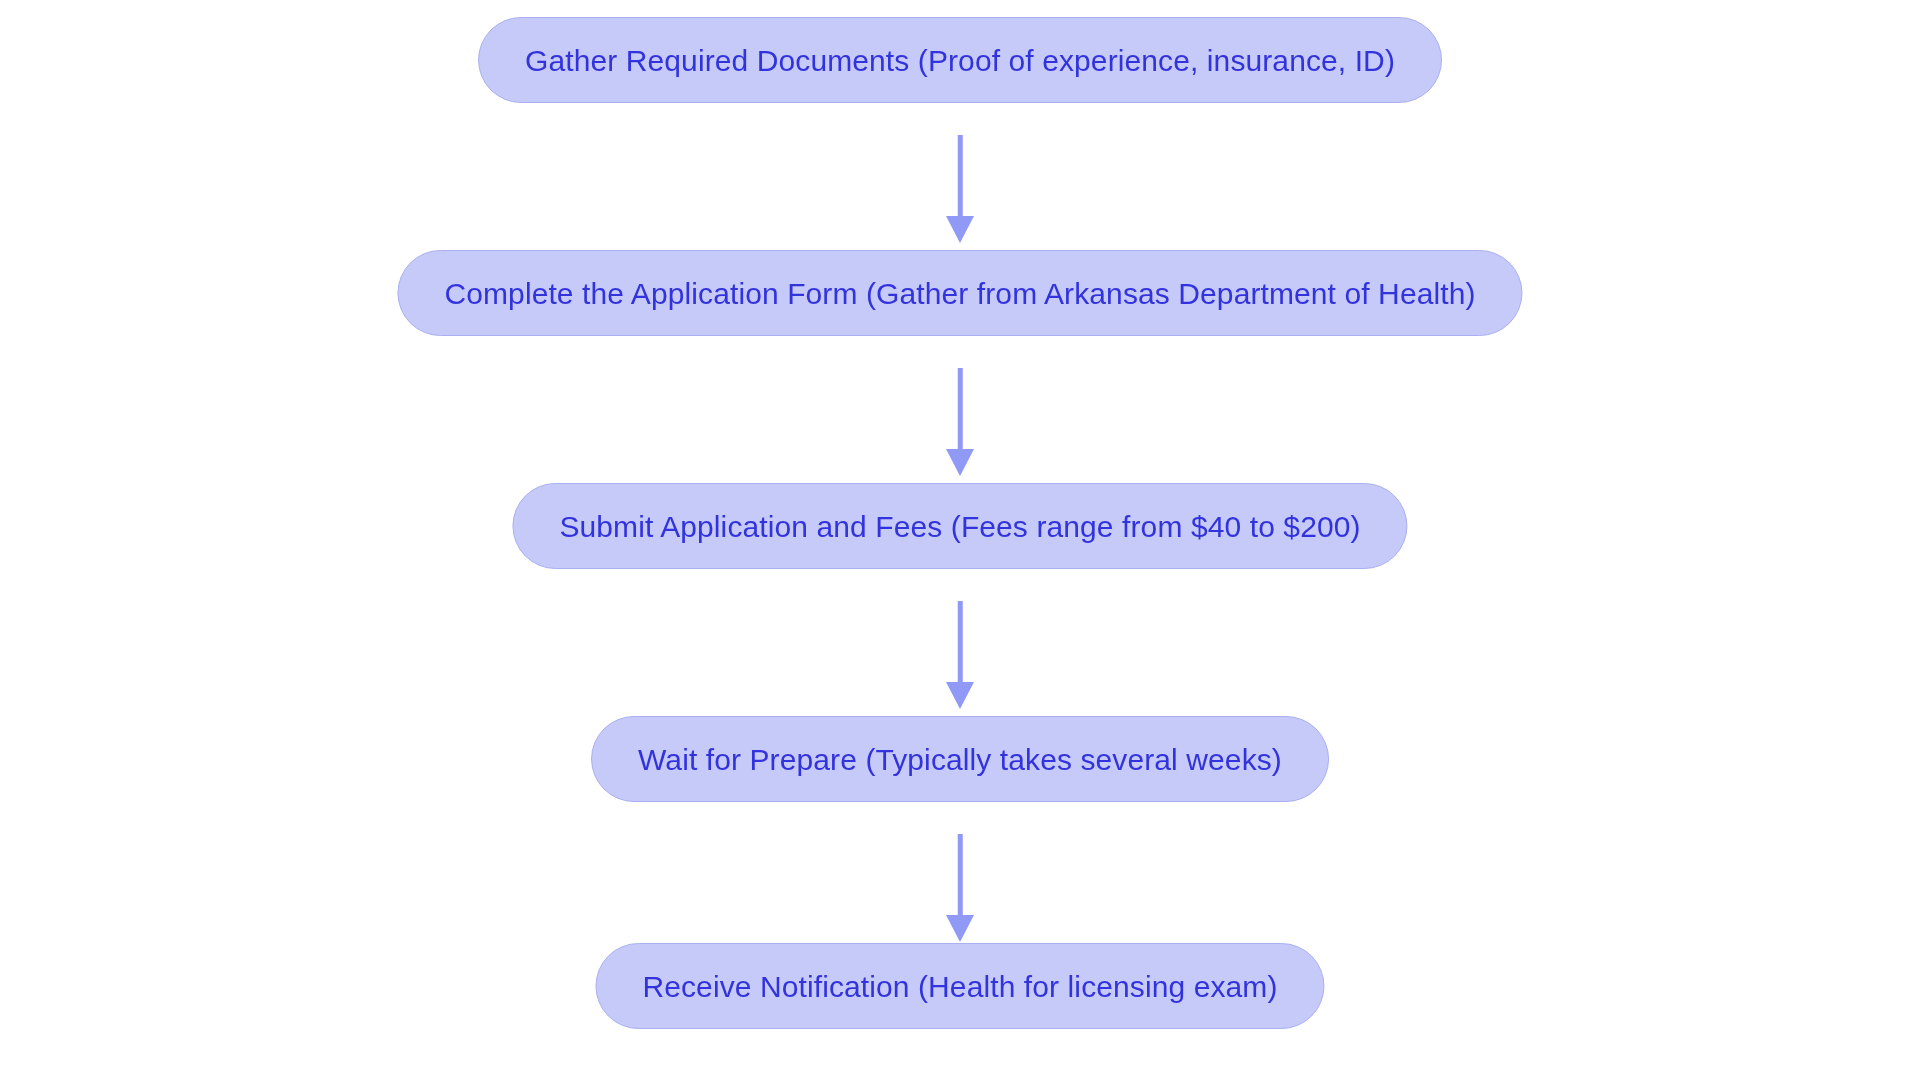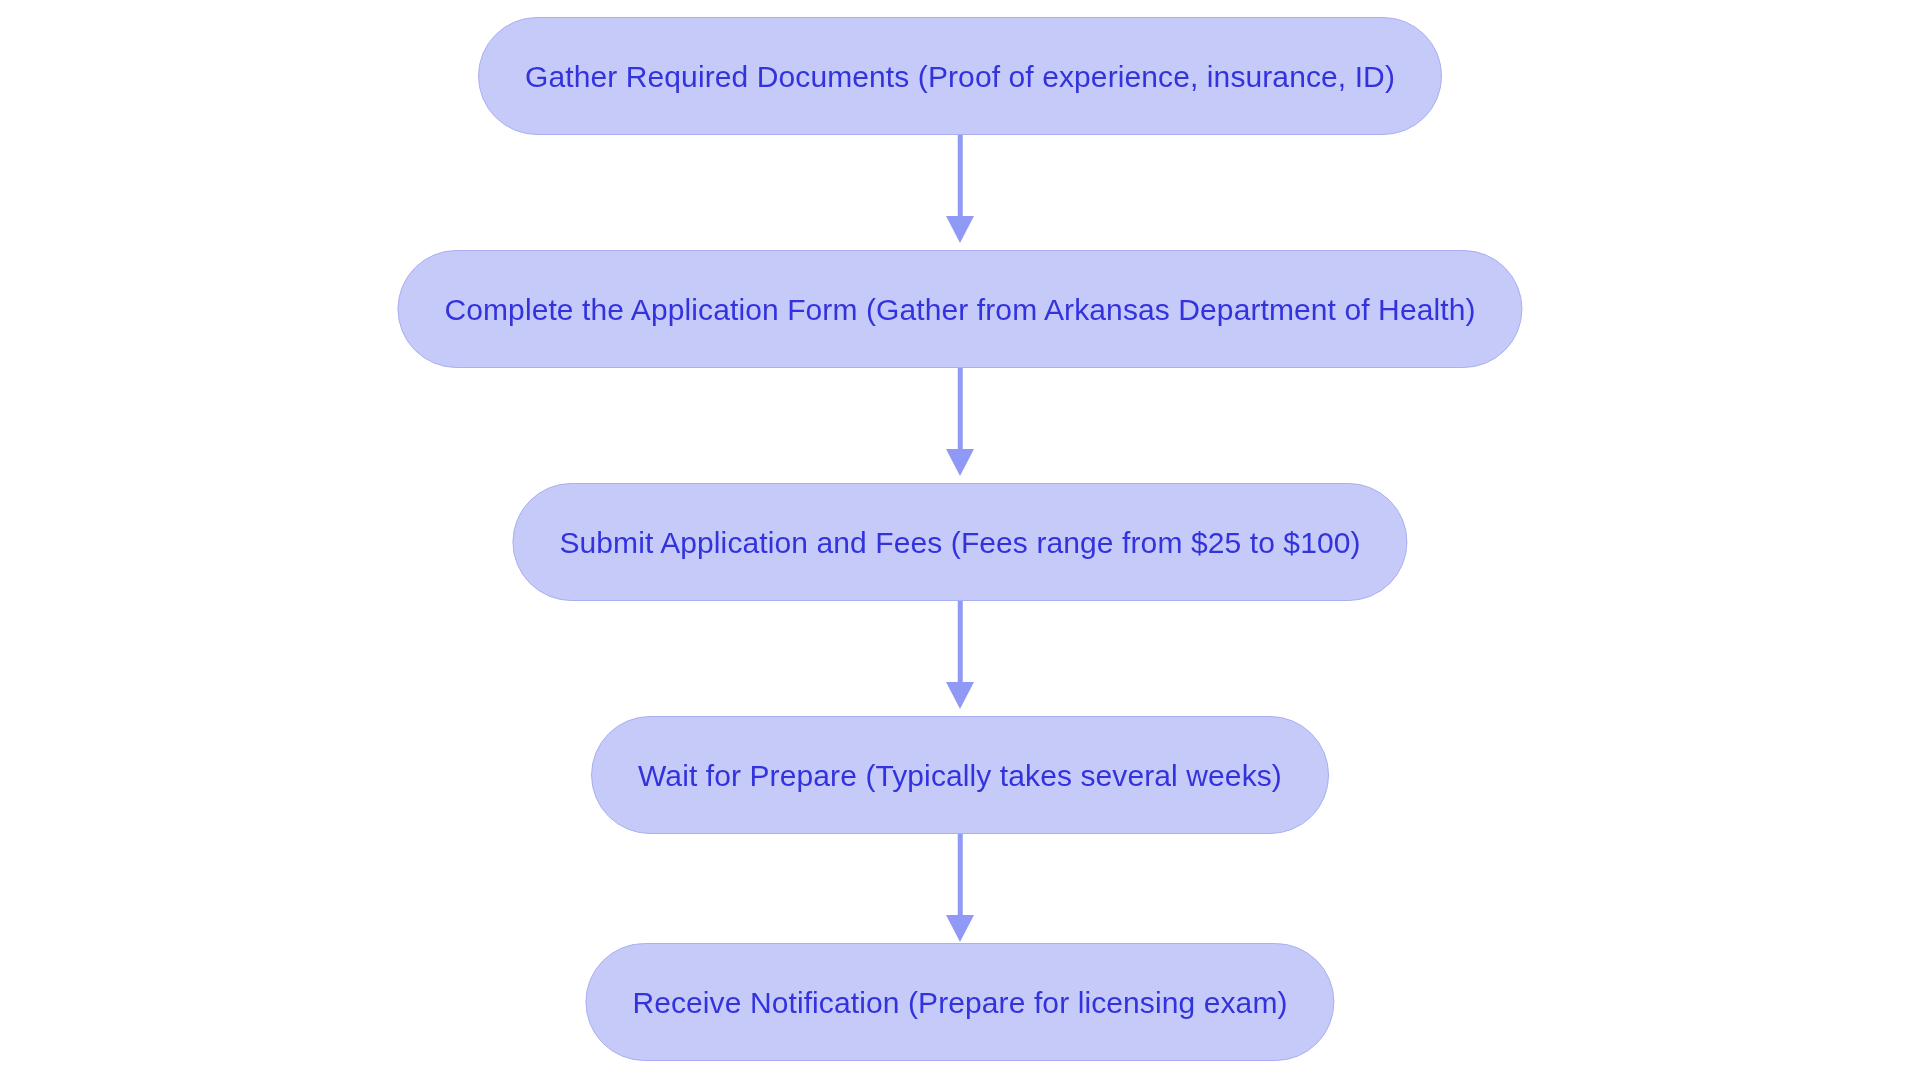--- a/index.html
+++ b/index.html
@@ -24,21 +24,21 @@
 
   .node {
     position: absolute;
     box-sizing: border-box;
     display: flex;
     align-items: center;
     justify-content: center;
     background: #c6caf9;
     border: 1.6px solid #a9aff1;
     border-radius: 999px;
-    height: 118px;
+    height: 86px;
     left: 50%;
     transform: translateX(-50%);
     padding: 0 46px;
     white-space: nowrap;
   }
 
   .node-label {
     color: #3333dd;
     font-family: "Liberation Sans", sans-serif;
     font-size: 30px;
@@ -107,34 +107,34 @@
   <div class="node node-1">
     <span class="node-label">Complete the Application Form (Gather from Arkansas Department of Health)</span>
   </div>
 
   <div class="connector conn-1">
     <div class="conn-line"></div>
     <div class="conn-head"></div>
   </div>
 
   <div class="node node-2">
-    <span class="node-label">Submit Application and Fees (Fees range from $25 to $100)</span>
+    <span class="node-label">Submit Application and Fees (Fees range from $40 to $200)</span>
   </div>
 
   <div class="connector conn-2">
     <div class="conn-line"></div>
     <div class="conn-head"></div>
   </div>
 
   <div class="node node-3">
     <span class="node-label">Wait for Prepare (Typically takes several weeks)</span>
   </div>
 
   <div class="connector conn-3">
     <div class="conn-line"></div>
     <div class="conn-head"></div>
   </div>
 
   <div class="node node-4">
-    <span class="node-label">Receive Notification (Prepare for licensing exam)</span>
+    <span class="node-label">Receive Notification (Health for licensing exam)</span>
   </div>
 
 </div>
 
 </body></html>

